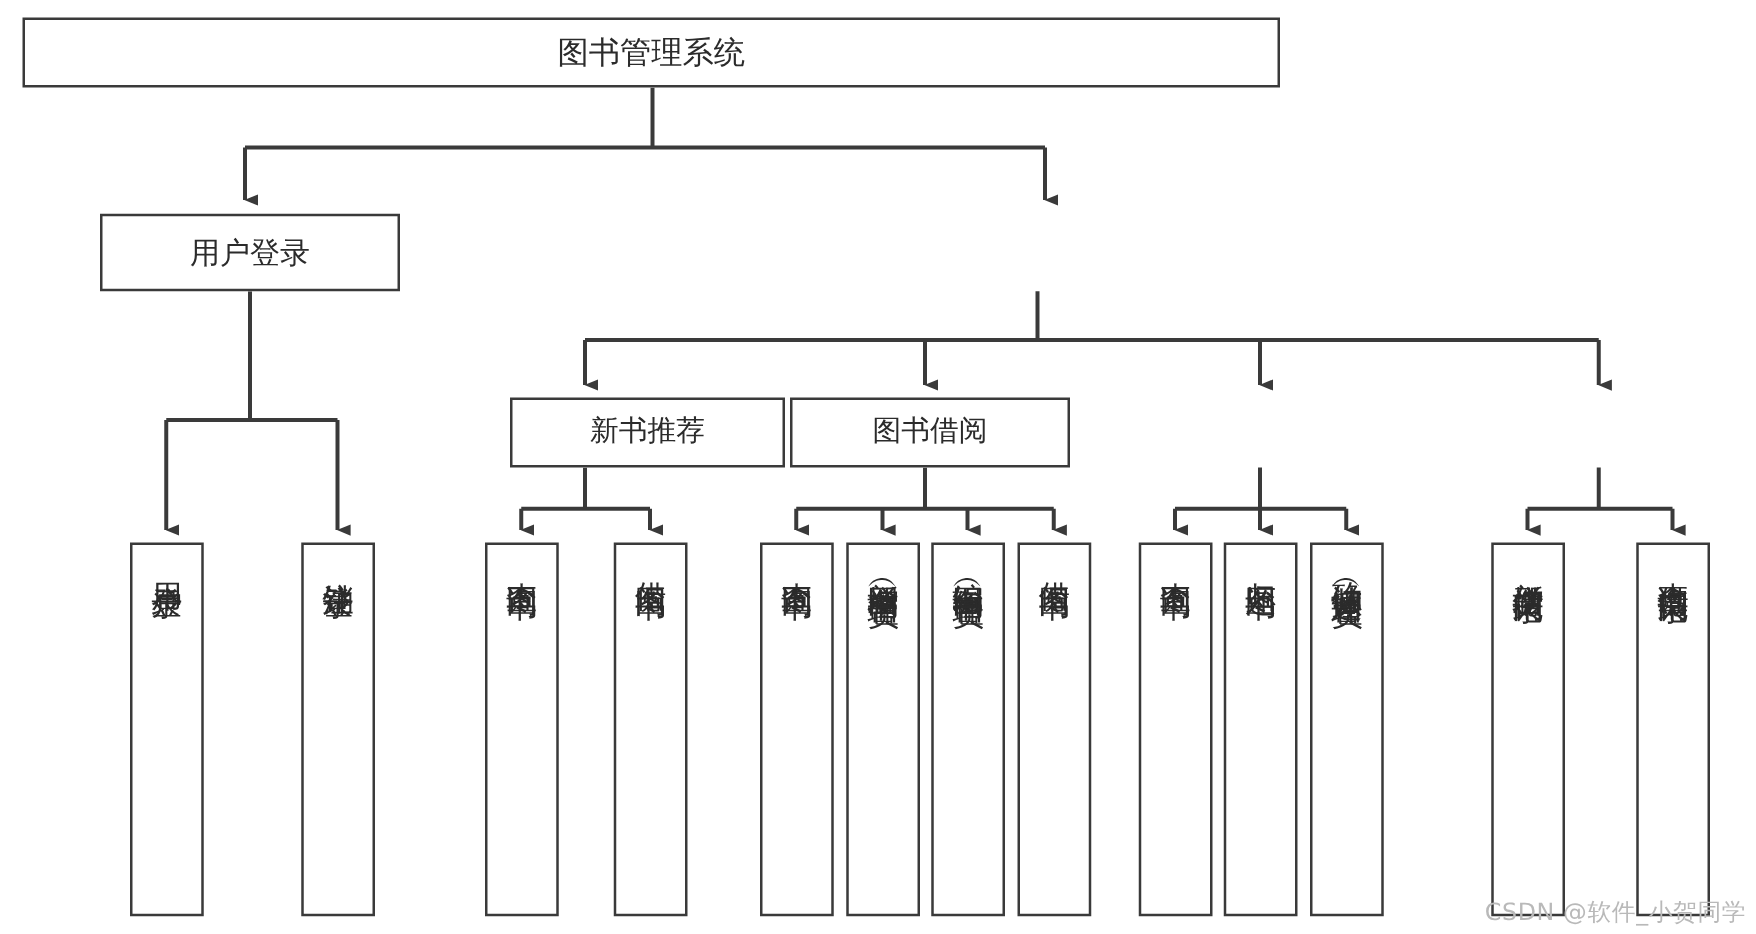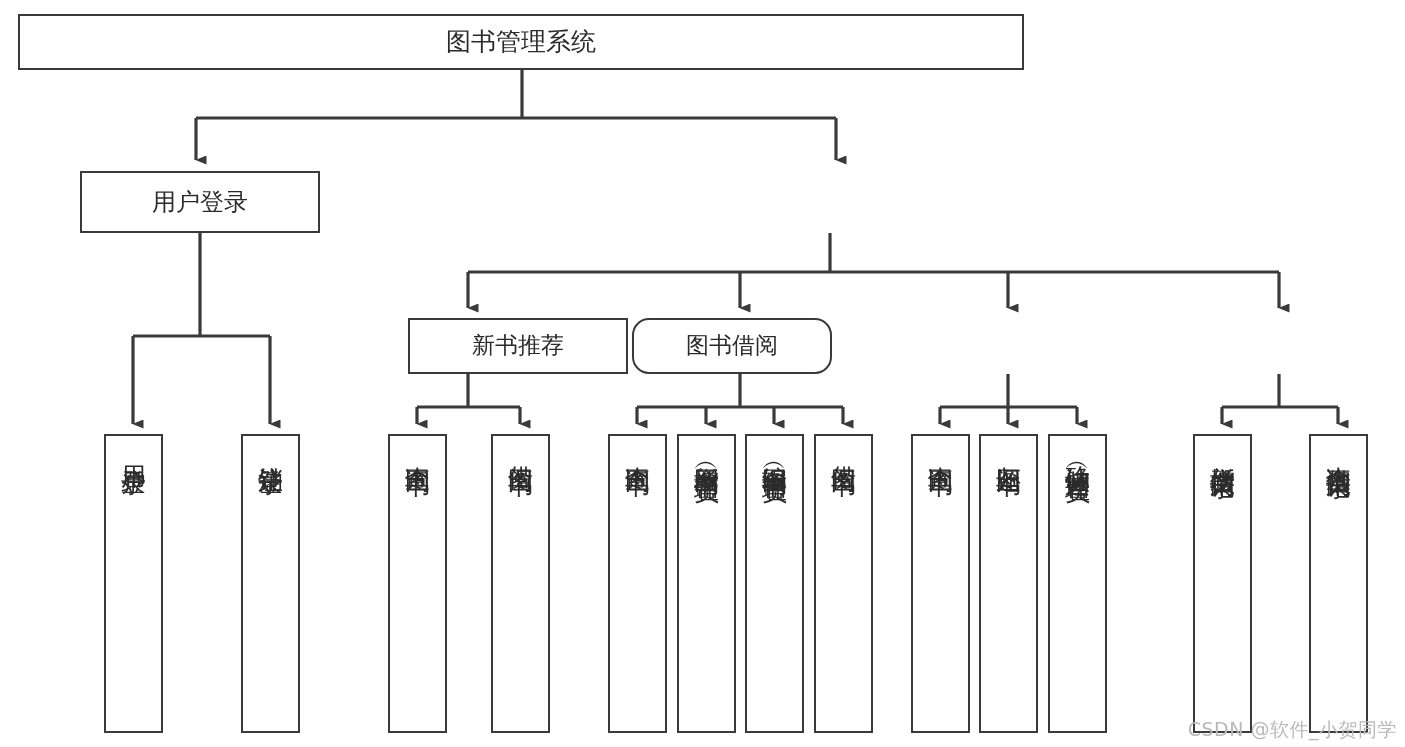--- a/index.html
+++ b/index.html
@@ -131,21 +131,21 @@
     <span>图书管理系统</span>
   </div>
 
   <div class="node-box level-1" style="left:80px; top:171px; width:240px; height:62px;">
     <span>用户登录</span>
   </div>
 
   <div class="node-box level-2" style="left:360px; top:318px; width:220px; height:56px;margin-left:48px;">
     <span>新书推荐</span>
   </div>
-  <div class="node-box level-2" style="left:632px; top:318px; width:200px; height:56px;border-radius:17px;">
+  <div class="node-box level-2" style="left:632px; top:318px; width:224px; height:56px;">
     <span>图书借阅</span>
   </div>
 
   <div class="node-box leaf" style="left:104px; top:434px; width:59px; height:299px;">
     <span class="vlabel">用户登录</span>
   </div>
   <div class="node-box leaf" style="left:241px; top:434px; width:59px; height:299px;">
     <span class="vlabel">注销登录</span>
   </div>
 

